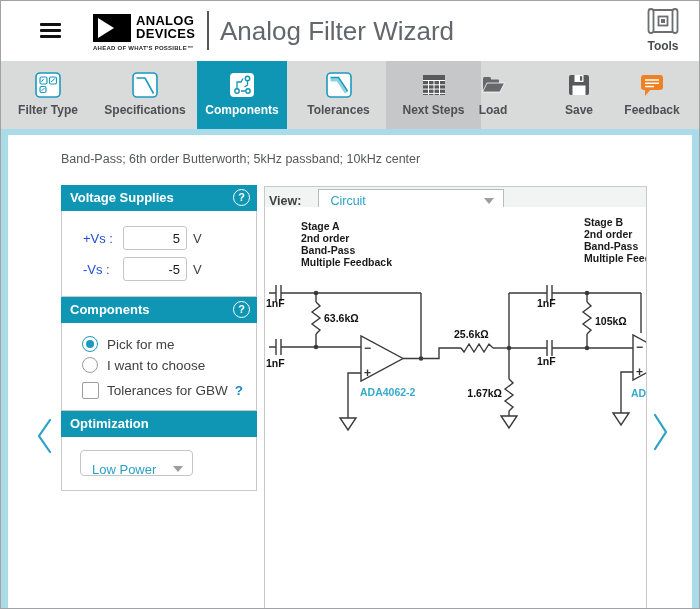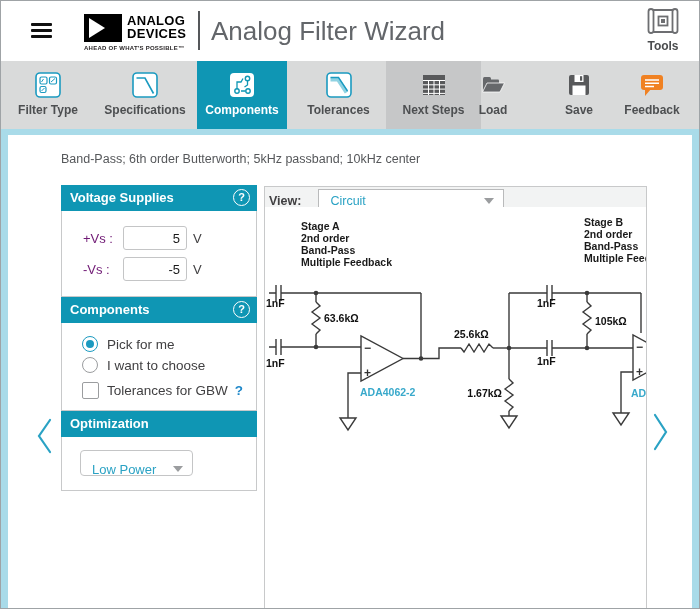--- a/index.html
+++ b/index.html
@@ -2,21 +2,21 @@
 <html><head>
 <meta charset="utf-8">
 <style>
   html,body { margin:0; padding:0; background:#fff; }
   .app {
     position:relative; width:700px; height:609px; box-sizing:border-box;
     border:1px solid #9fa3a6; background:#fff; overflow:hidden;
     font-family:"Liberation Sans", sans-serif;
   }
   
-  .header { position:absolute; top:0; left:9px; right:0; height:60px; background:#fff; }
+  .header { position:absolute; top:0; left:18px; right:0; height:60px; background:#fff; }
   .hamburger { position:absolute; left:21px; top:22px; width:21px; height:16px; cursor:pointer; }
   .hamburger .bar { height:3px; background:#111; margin-bottom:3px; border-radius:1px; }
   .logo-box { position:absolute; left:74px; top:13px; width:38px; height:28px; background:#000;
               display:flex; align-items:center; padding-left:5px; box-sizing:border-box; }
   .logo-tri { width:0; height:0; border-left:16px solid #fff;
               border-top:10px solid transparent; border-bottom:10px solid transparent; }
   .brand { position:absolute; left:117px; top:13px; font-weight:bold; font-size:13px;
            line-height:13px; color:#000; letter-spacing:0.3px; }
   .tagline { position:absolute; left:74px; top:44px; font-size:6px; font-weight:bold;
              color:#231f20; letter-spacing:0.25px; }
@@ -42,21 +42,21 @@
   .side-panel { position:absolute; left:60px; top:184px; width:196px; }
   .section-header { height:26px; background:#0f96b4; color:#fff; font-weight:bold;
                     font-size:13px; line-height:26px; padding:0 9px; position:relative; }
   .help-circle { position:absolute; right:7px; top:4px; width:17px; height:17px;
                  border:1.5px solid #fff; border-radius:50%; text-align:center;
                  line-height:14px; font-size:11px; font-weight:bold; color:#fff;
                  box-sizing:border-box; cursor:pointer; }
   .section-body { border:1px solid #c8c9ca; border-top:none; background:#fff; }
   .vs-body { padding:8px 0 8px 0; }
   .vrow { display:flex; align-items:center; padding-left:21px; margin:7px 0; }
-  .vrow .vlabel { width:40px; font-size:13px; color:#701a75; }
+  .vrow .vlabel { width:40px; font-size:13px; color:#1d4ed8; }
   .vinput { width:54px; height:20px; border:1px solid #c4c5c6; border-radius:3px;
             text-align:right; padding-right:6px; font-size:13px; color:#1a1a1a;
             font-family:"Liberation Sans",sans-serif; }
   .vunit { margin-left:6px; font-size:13px; color:#414042; }
   .comp-body { padding:13px 0 11px 20px; }
   .radio-row { display:flex; align-items:center; margin-bottom:5px; cursor:pointer; }
   .radio { width:16px; height:16px; border:1px solid #9b9d9f; border-radius:50%;
            margin-right:9px; position:relative; background:#fff; box-sizing:border-box; flex:none; }
   .radio.selected { border-color:#1b9ac0; }
   .radio.selected::after { content:''; position:absolute; left:3px; top:3px;

